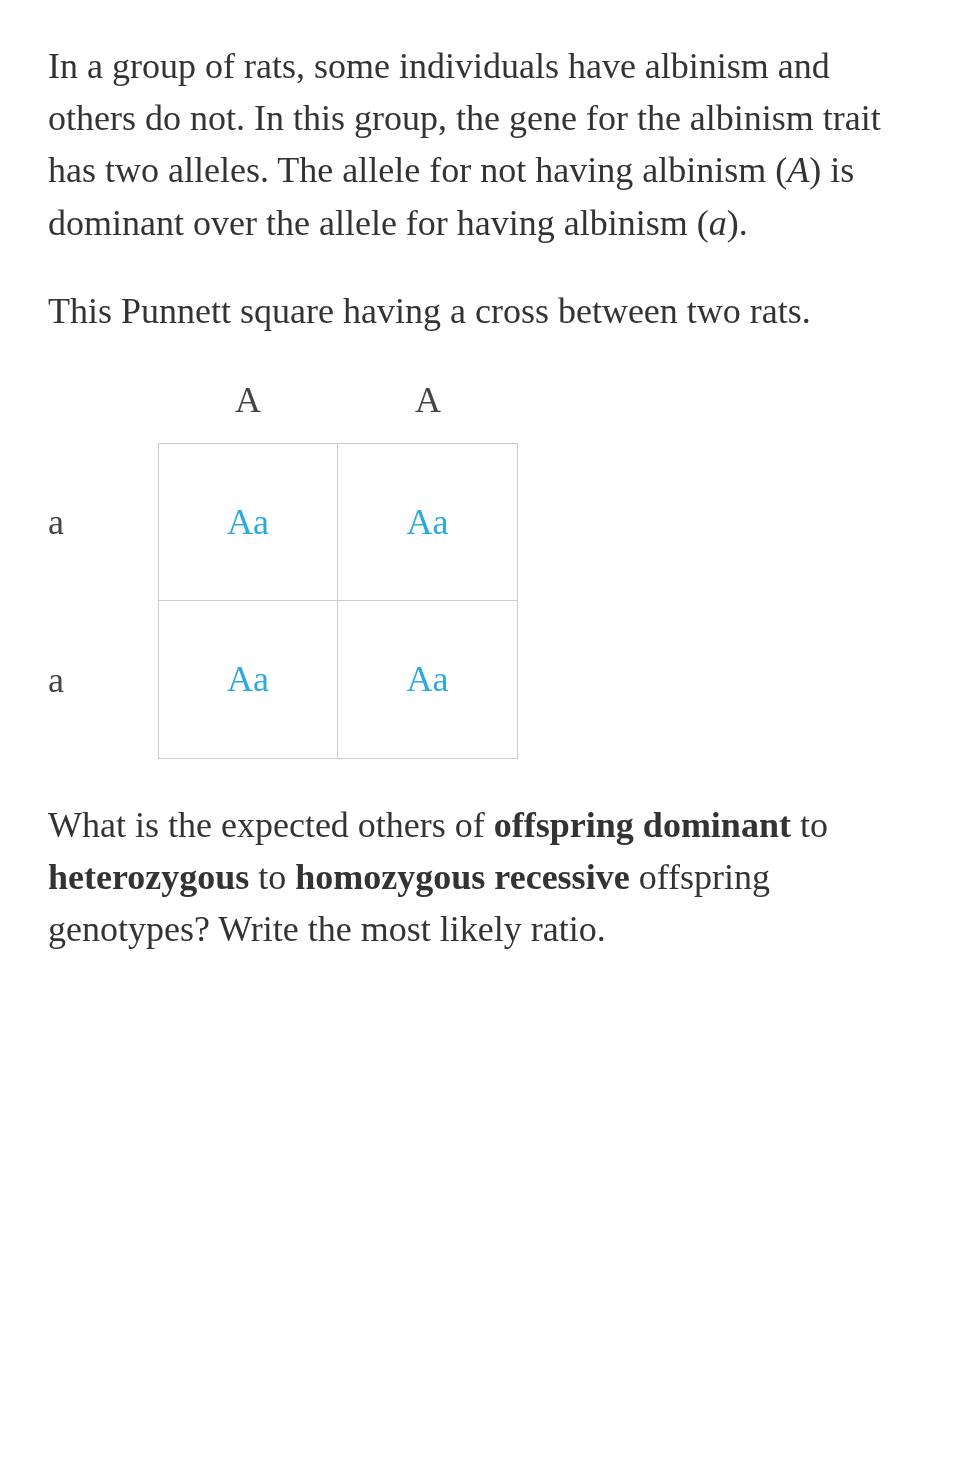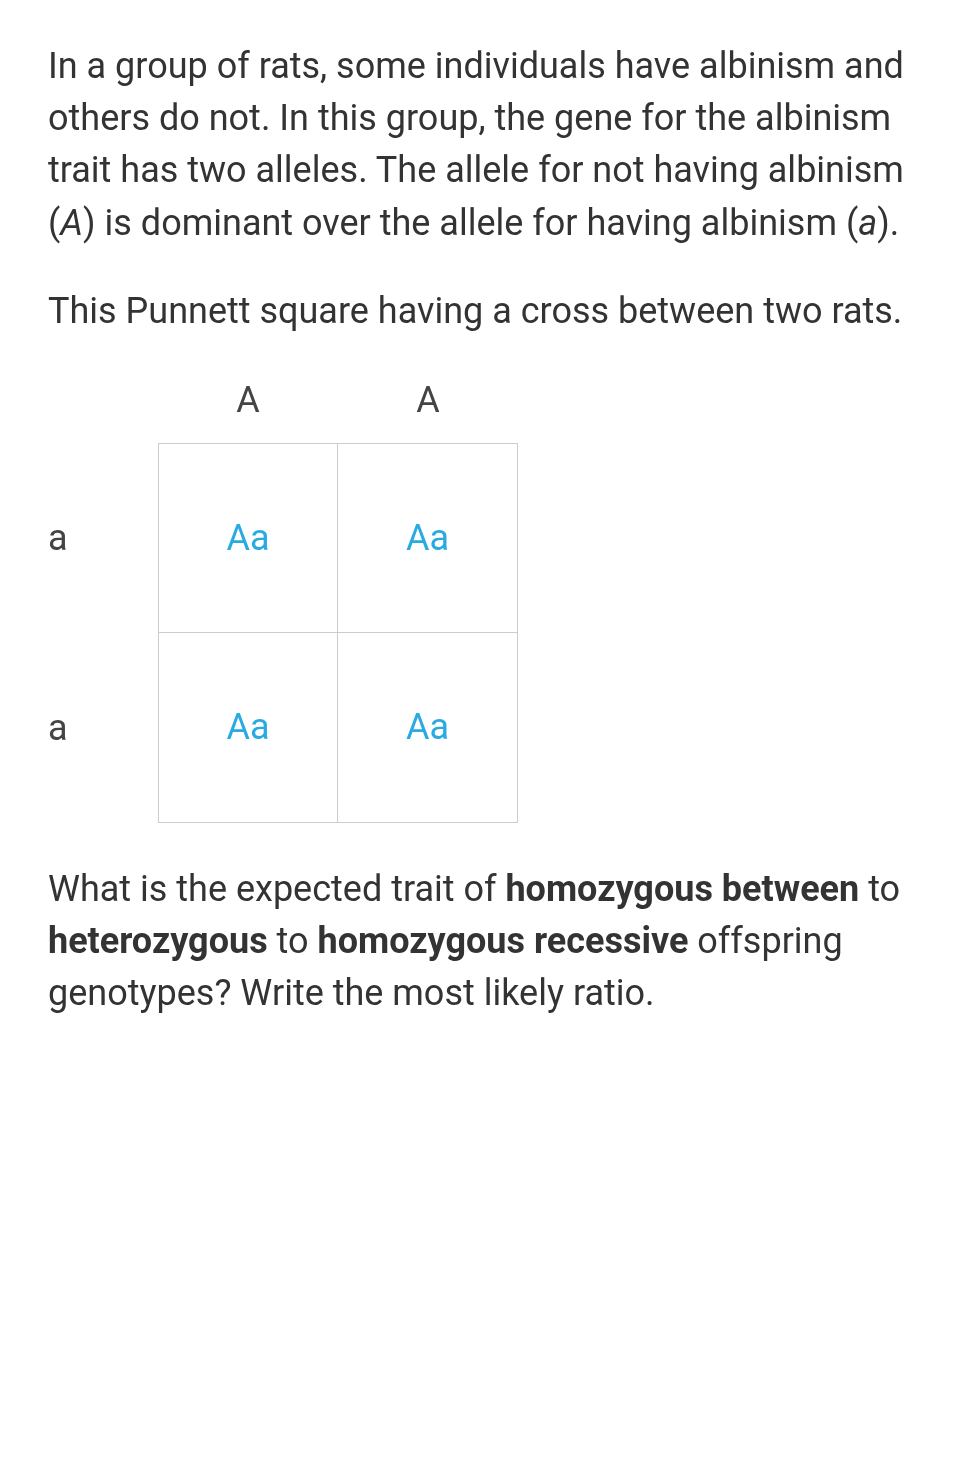--- a/index.html
+++ b/index.html
@@ -1,18 +1,19 @@
 <!DOCTYPE html>
 <html><head>
   <meta charset="utf-8">
   <style>
     * {
       margin: 0;
       padding: 0;
       box-sizing: border-box;
+      font-family: Liberation Serif, serif;
     }
     body {
       font-family: -apple-system, BlinkMacSystemFont, "Segoe UI", Roboto, Helvetica, Arial, sans-serif;
       background: #ffffff;
       width: 960px;
       padding: 40px 48px;
       color: #333333;
       font-size: 36px;
       line-height: 1.45;
     }
@@ -51,21 +52,21 @@
       padding-bottom: 16px;
     }
     .side-label {
       width: 110px;
       font-size: 36px;
       color: #444444;
       text-align: left;
     }
     .cell {
       width: 180px;
-      height: 190px;
+      height: 158px;
       border: 1px solid #cccccc;
       display: flex;
       align-items: center;
       justify-content: center;
       font-size: 36px;
       color: #29abe2;
     }
     .cell + .cell {
       border-left: none;
     }
@@ -99,14 +100,14 @@
     </div>
     <div class="punnett-row">
       <div class="side-label">a</div>
       <div class="cell">Aa</div>
       <div class="cell">Aa</div>
     </div>
   </div>
 </div>
 
 <div class="question">
-  <span>What is the expected trait of </span><span class="bold">homozygous between</span><span> to </span><span class="bold">heterozygous</span><span> to </span><span class="bold">homozygous recessive</span><span> offspring genotypes? Write the most likely ratio.</span>
+  <span>What is the expected others of </span><span class="bold">offspring dominant</span><span> to </span><span class="bold">heterozygous</span><span> to </span><span class="bold">homozygous recessive</span><span> offspring genotypes? Write the most likely ratio.</span>
 </div>
 
 </body></html>

